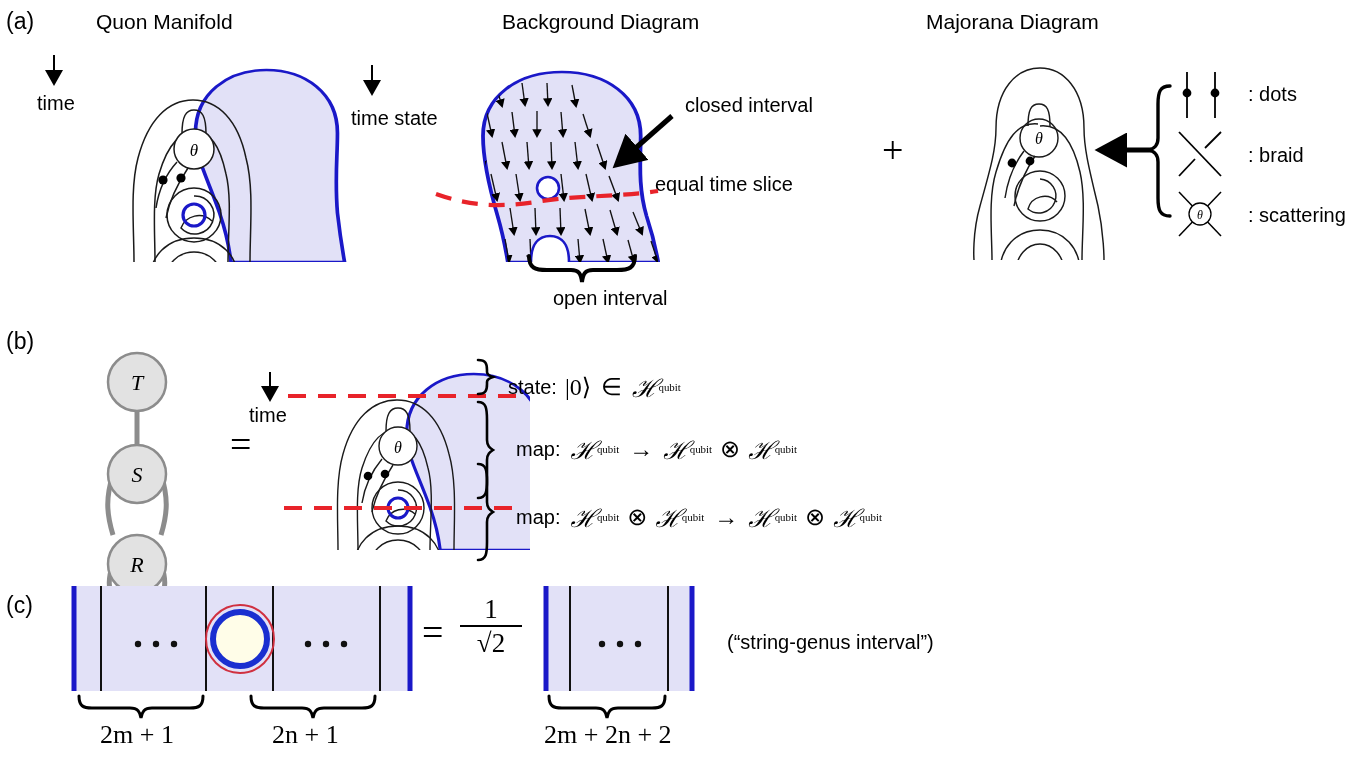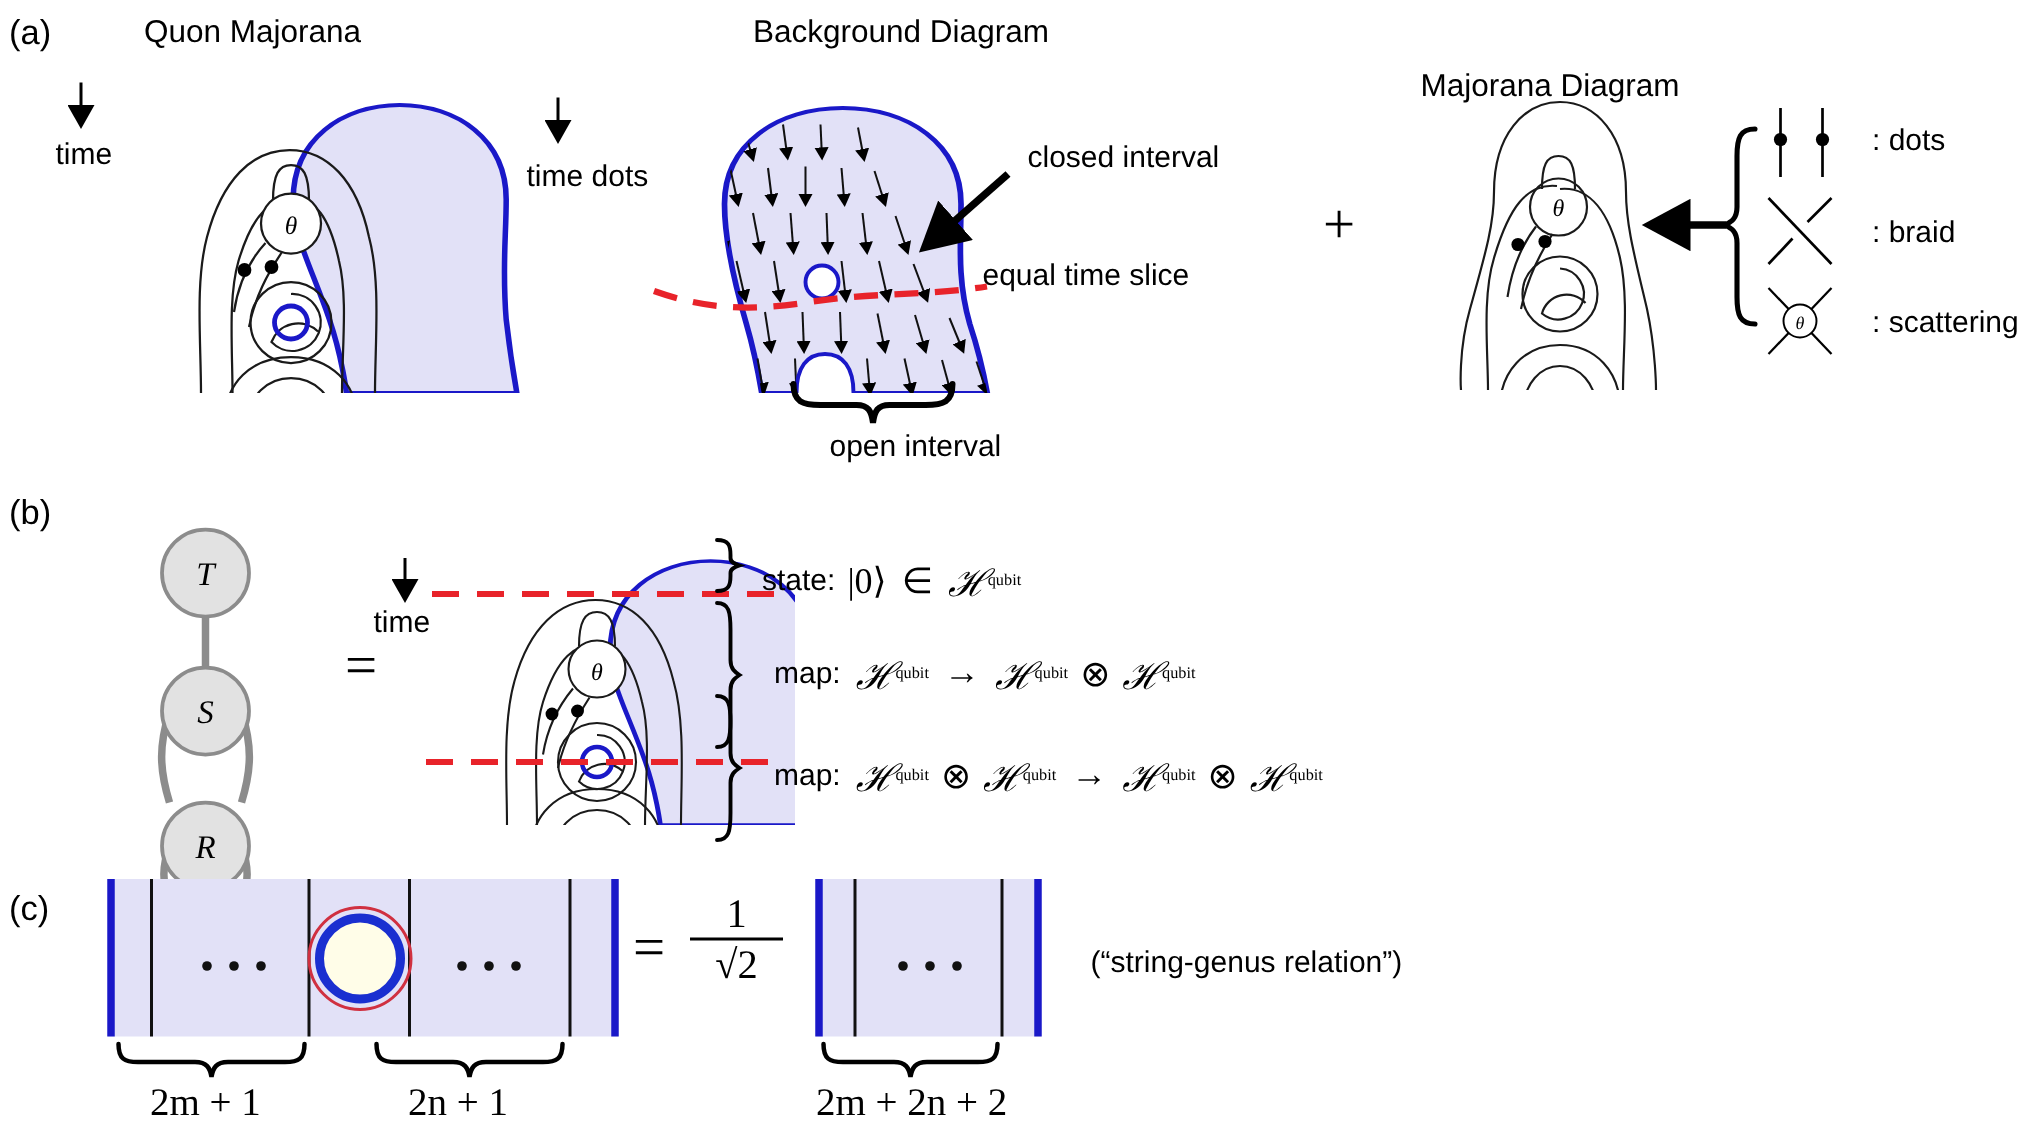--- a/index.html
+++ b/index.html
@@ -26,26 +26,26 @@
   .eqtxt{font-size:20px;font-family:"Liberation Sans",sans-serif;}
   .mrow{font-family:"Liberation Serif",serif;font-size:24px;}
 </style>
 </head>
 <body>
 
 <div class="fig">
 
 <div class="lbl panel-tag" style="left:6px;top:10px;">(a)</div>
 
-<div class="lbl title" style="left:96px;top:11px;">Quon Majorana</div>
+<div class="lbl title" style="left:96px;top:11px;">Quon Manifold</div>
 <div class="lbl title" style="left:502px;top:11px;">Background Diagram</div>
-<div class="lbl title" style="left:947px;top:11px;margin-top:36px;">Majorana Diagram</div>
+<div class="lbl title" style="left:926px;top:11px;">Majorana Diagram</div>
 
 <div class="lbl ann" style="left:37px;top:93px;">time</div>
-<div class="lbl ann" style="left:351px;top:108px;">time dots</div>
+<div class="lbl ann" style="left:351px;top:108px;">time state</div>
 <div class="lbl ann" style="left:657px;top:95px;margin-left:28px;">closed interval</div>
 <div class="lbl ann" style="left:655px;top:174px;">equal time slice</div>
 <div class="lbl ann" style="left:553px;top:288px;text-align:center;">open interval</div>
 
 <div class="lbl big-op" style="left:318px;top:130px;">=</div>
 <div class="lbl big-op" style="left:882px;top:131px;">+</div>
 
 <svg width="40" height="40" style="left:44px;top:52px;">
   <defs>
     <marker id="ah" markerWidth="9" markerHeight="9" refX="6" refY="4.5" orient="auto">
@@ -413,15 +413,15 @@
         <circle cx="98" cy="62" r="3.2"></circle>
   </g>
 </svg>
 
 <svg width="180" height="30" style="left:546px;top:694px;">
   <path d="M3,2 C3,12 7,14 16,14 L50,14 C58,14 60,18 61,24
            C62,18 64,14 72,14 L106,14 C115,14 119,12 119,2" fill="none" stroke="#000" stroke-width="3" stroke-linecap="round"></path>
 </svg>
 <div class="lbl mrow" style="left:544px;top:722px;font-size:26px;font-family:Liberation Serif, serif;">2m + 2n + 2</div>
 
-<div class="lbl ann" style="left:727px;top:632px;">(“string-genus relation”)</div>
+<div class="lbl ann" style="left:727px;top:632px;">(“string-genus interval”)</div>
 
 </div>
 
 </body></html>

